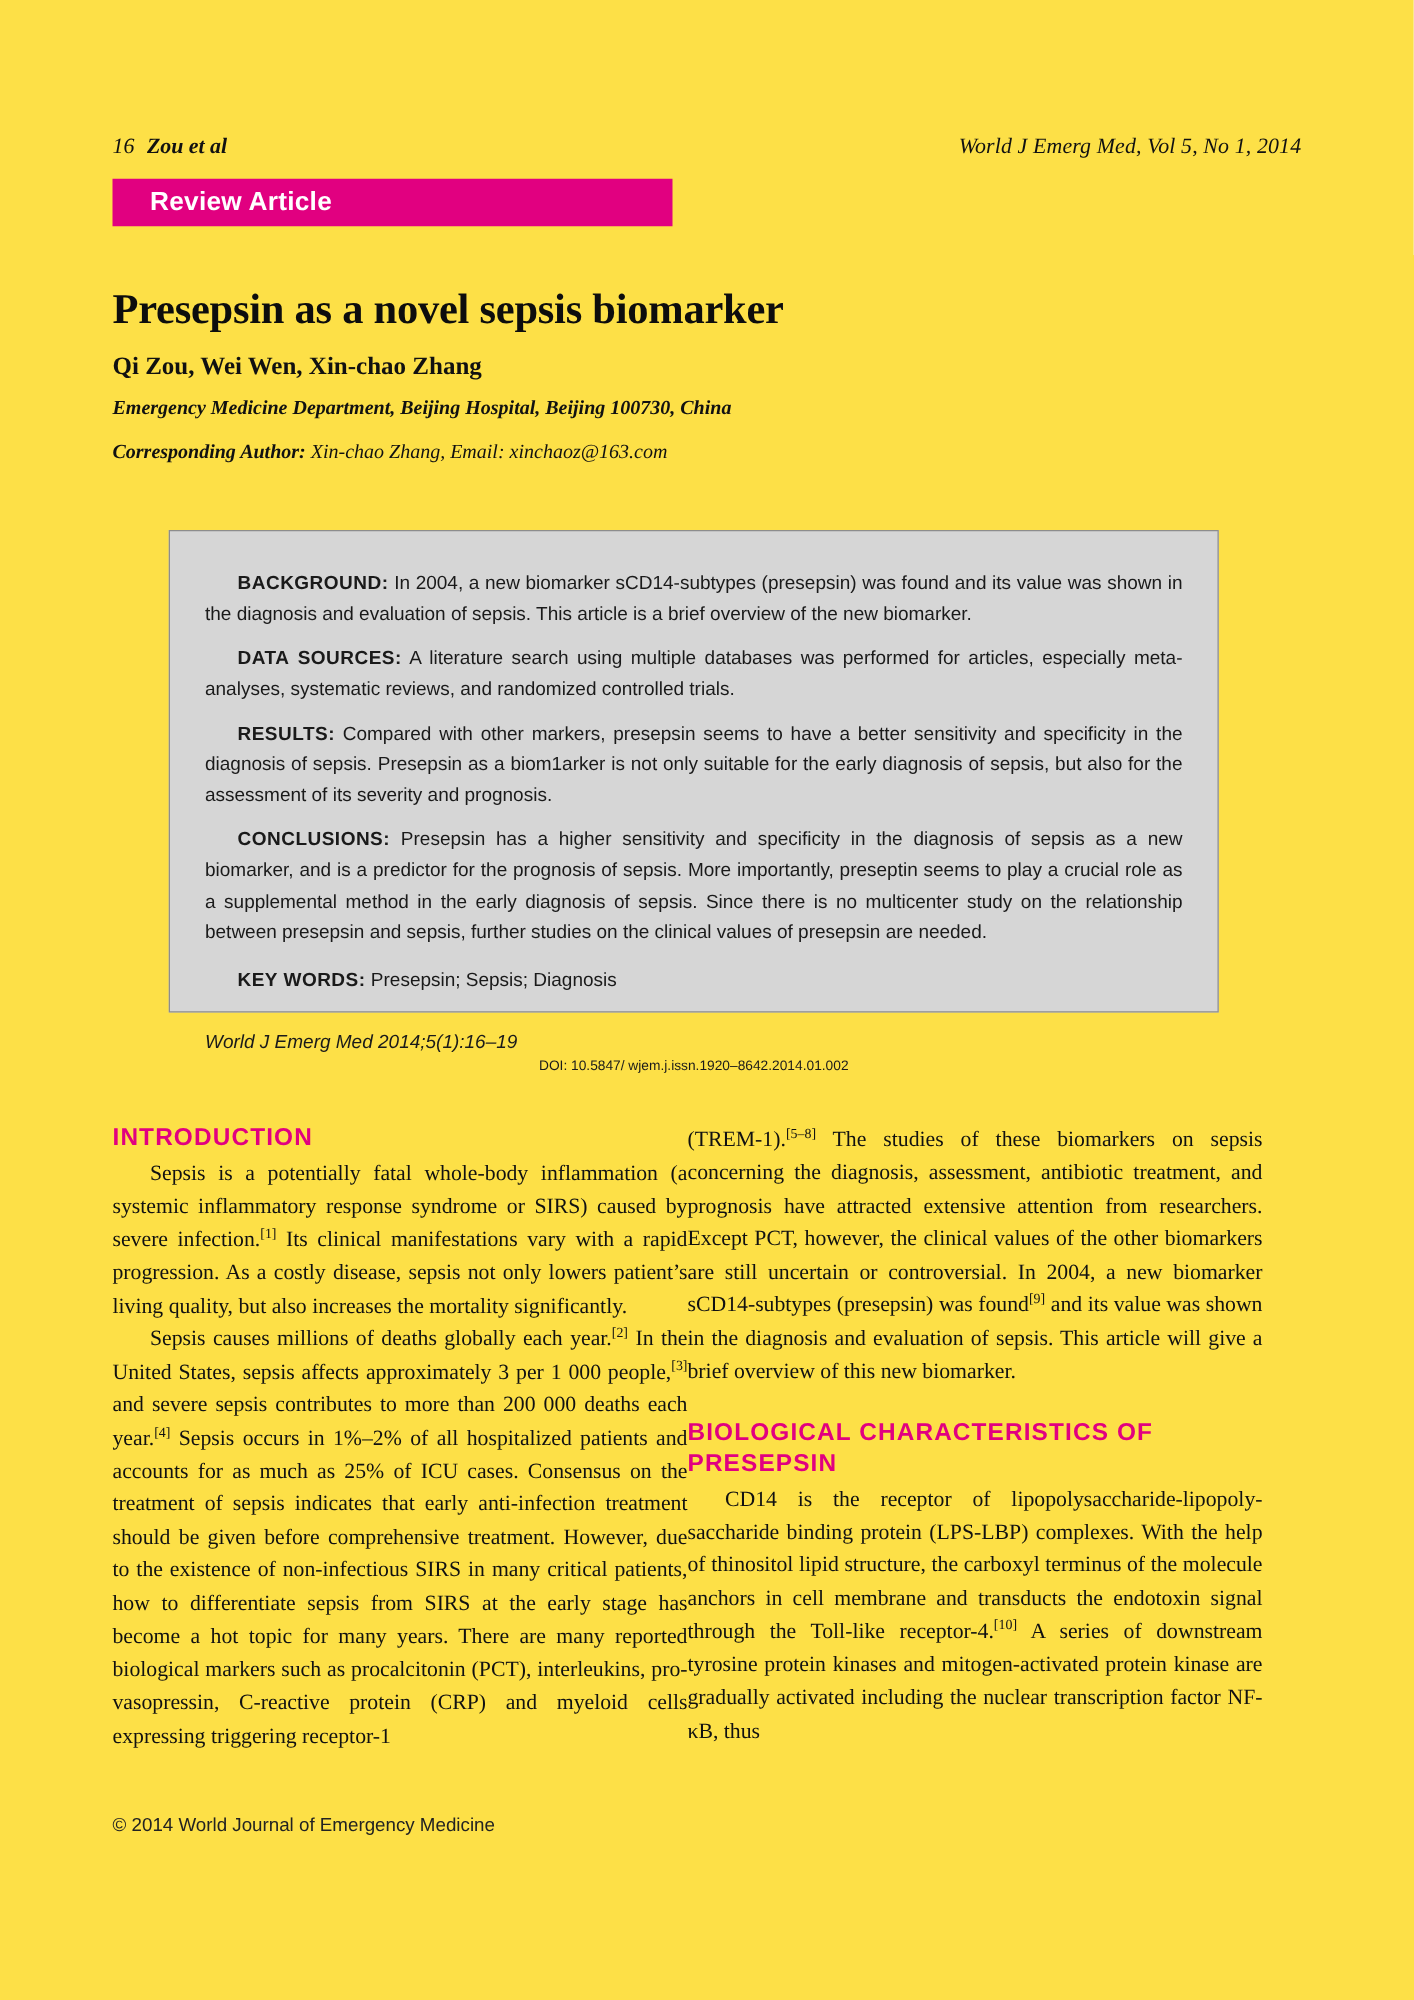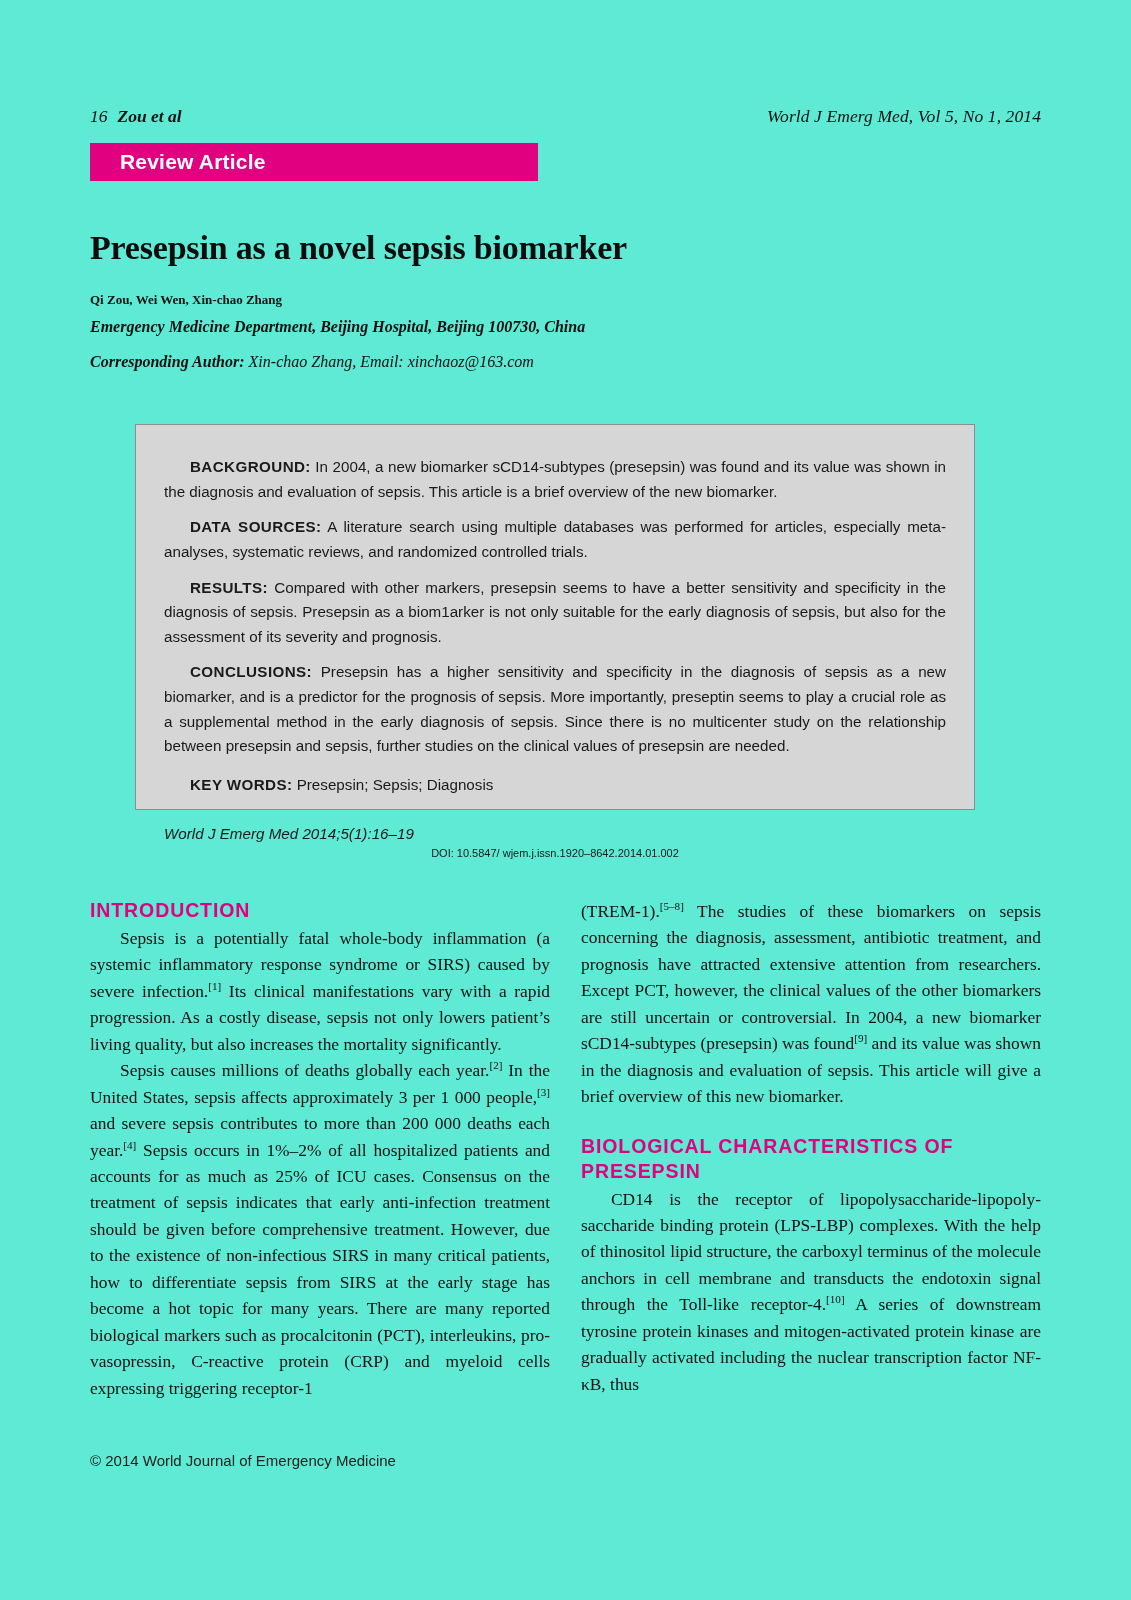--- a/index.html
+++ b/index.html
@@ -4,21 +4,21 @@
 <style>
   html, body {
     margin: 0;
     padding: 0;
     background: #f7f7f5;
   }
   .page {
     position: relative;
     width: 1131px;
     height: 1600px;
-    background: #5eead4;
+    background: #fde047;
     box-sizing: border-box;
     font-family: "Liberation Serif", serif;
     overflow: hidden;
   }
 
   
   .running-head {
     position: absolute;
     left: 90px;
     right: 90px;
@@ -67,24 +67,24 @@
     font-family: "Liberation Serif", serif;
     font-weight: bold;
     font-size: 34px;
     color: #0d0d0d;
     letter-spacing: -0.2px;
   }
   .authors {
     position: absolute;
     left: 90px;
     right: 90px;
-    top: 292px;
-    font-family: "Liberation Serif", serif;
-    font-weight: bold;
-    font-size: 13px;
+    top: 282px;
+    font-family: "Liberation Serif", serif;
+    font-weight: bold;
+    font-size: 20px;
     color: #111;
   }
   .affiliation {
     position: absolute;
     left: 90px;
     right: 90px;
     top: 318px;
     font-family: "Liberation Serif", serif;
     font-style: italic;
     font-weight: bold;
@@ -142,21 +142,20 @@
   }
 
   
   .body-columns {
     position: absolute;
     left: 90px;
     top: 898px;
     width: 951px;
     height: 505px;
     display: flex;
-    gap: 31px;
   }
   .col {
     width: 460px;
     font-family: "Liberation Serif", serif;
     font-size: 17.4px;
     line-height: 1.52;
     color: #111;
     text-align: justify;
   }
   .col p {

